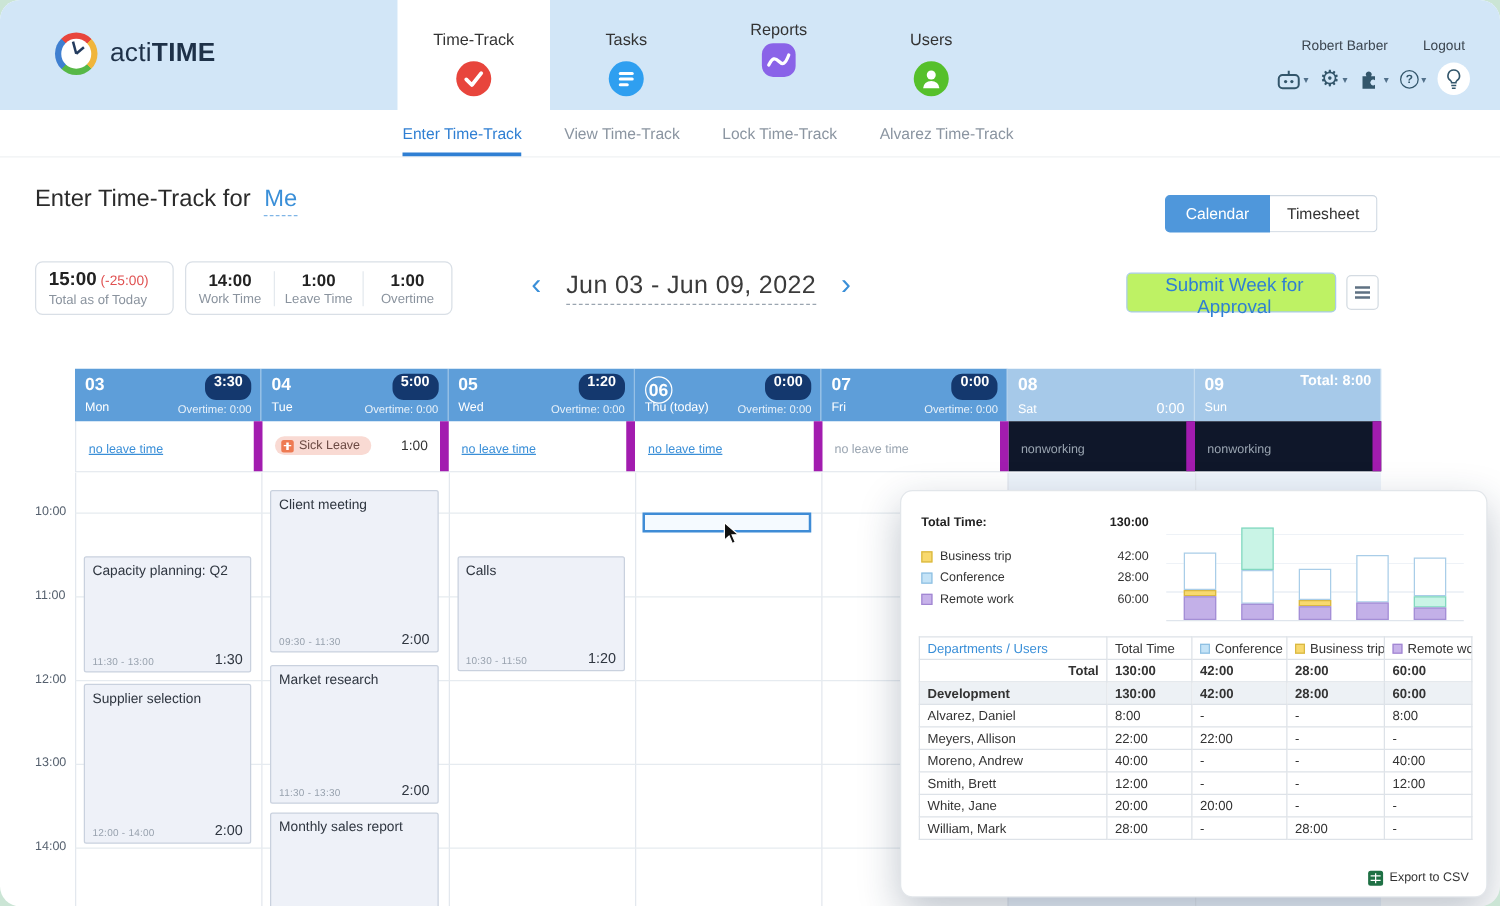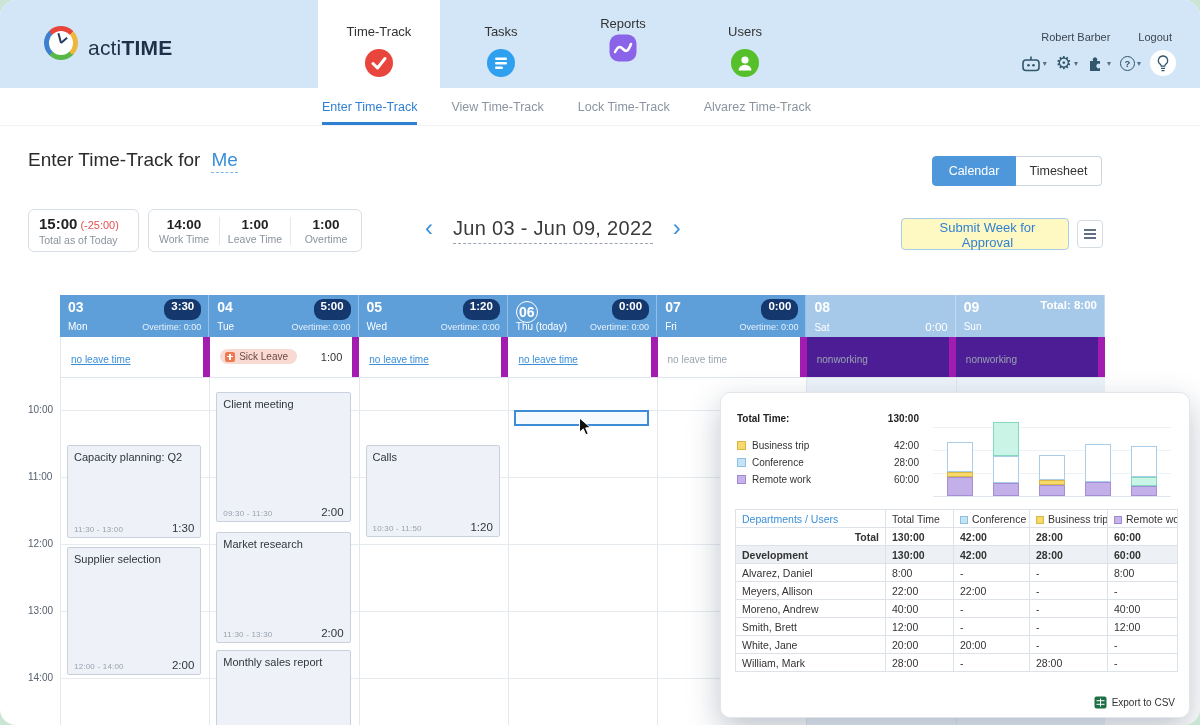--- a/index.html
+++ b/index.html
@@ -1,20 +1,20 @@
 <!DOCTYPE html>
 <html><head>
 <meta charset="utf-8">
 <style>
   html,body{margin:0;padding:0;background:#cbe5d5;font-family:"Liberation Sans",sans-serif;}
   .page{position:relative;width:1200px;height:725px;background:#fff;border-radius:16px;overflow:hidden;}
 
   
   .topbar{position:absolute;left:0;top:0;right:0;height:88px;background:#d2e6f7;}
-  .brand{position:absolute;left:44px;top:26px;display:flex;align-items:flex-end;gap:10px;cursor:pointer;}
+  .brand{position:absolute;left:44px;top:26px;display:flex;align-items:center;gap:10px;cursor:pointer;}
   .logo{position:relative;width:34px;height:34px;}
   .logo-ring{position:absolute;inset:0;border-radius:50%;background:conic-gradient(from -45deg,#e8453c 0 25%,#f0b53b 25% 50%,#57b847 50% 75%,#3f7fd0 75% 100%);}
   .logo-ring::after{content:"";position:absolute;inset:5px;background:#fff;border-radius:50%;}
   .hand{position:absolute;left:16px;bottom:17px;width:2px;background:#233b5e;transform-origin:50% 100%;z-index:2;}
   .hand.h{height:8px;transform:rotate(50deg);}
   .hand.m{height:10px;transform:rotate(-15deg);}
   .brand-text{font-size:21px;color:#1e3148;letter-spacing:.2px;}
   .brand-text b{font-weight:bold;}
   .main-tabs{position:absolute;left:318px;top:0;height:88px;display:flex;}
   .tab{width:122px;height:88px;display:flex;flex-direction:column;align-items:center;padding-top:24px;box-sizing:border-box;cursor:pointer;}
@@ -51,21 +51,21 @@
   .bt-delta{font-size:11px;font-weight:normal;color:#e05252;margin-left:3px;}
   .bt-line2{font-size:10.5px;color:#8a939e;margin-top:2px;}
   .box-metrics{position:absolute;left:148px;top:209px;width:214px;height:43px;border:1px solid #d9dfe6;border-radius:6px;display:flex;align-items:center;box-sizing:border-box;background:#fff;}
   .metric{flex:1;text-align:center;border-left:1px solid #e4e9ee;}
   .metric:first-child{border-left:none;}
   .metric-value{font-size:13.5px;font-weight:bold;color:#222;}
   .metric-label{font-size:10.5px;color:#8a939e;margin-top:1px;}
   .week-nav{position:absolute;left:425px;top:216px;display:flex;align-items:center;gap:20px;}
   .week-chevron{color:#3a8fd8;font-size:24px;line-height:1;cursor:pointer;padding-bottom:4px;}
   .week-range{font-size:20px;color:#3a3a3a;border-bottom:1.5px dashed #9aa5b0;padding-bottom:3px;cursor:pointer;letter-spacing:.3px;}
-  .submit-btn{position:absolute;left:901px;top:218px;width:168px;height:32px;border:1px solid #a9cce8;border-radius:4px;color:#2f7fd3;font-size:13px;background:#fef9c3;font-family:inherit;cursor:pointer;padding-left:11px;}
+  .submit-btn{position:absolute;left:901px;top:218px;width:168px;height:32px;border:1px solid #a9cce8;border-radius:4px;color:#2f7fd3;font-size:15px;background:#bef264;font-family:inherit;cursor:pointer;padding-left:11px;}
   .menu-btn{position:absolute;left:1077px;top:220px;width:26px;height:28px;border:1px solid #d4dbe2;border-radius:4px;background:#fff;display:flex;align-items:center;justify-content:center;cursor:pointer;box-sizing:border-box;}
   .bars{width:12px;height:2px;background:#5f7183;box-shadow:0 4px 0 #5f7183,0 -4px 0 #5f7183;}
 
   
   .time-labels{position:absolute;left:0;top:0;width:60px;height:725px;pointer-events:none;}
   .time-label{position:absolute;left:28px;font-size:10px;color:#55606e;}
   .cal{position:absolute;left:60px;top:295px;width:1045px;height:430px;}
   .day-header-row{display:flex;height:42px;}
   .day-cell{flex:1;background:#5e9ed9;color:#fff;padding:4px 7px 0 8px;box-sizing:border-box;border-right:1px solid rgba(255,255,255,.35);}
   .day-cell.weekend{background:#a6c9e9;}
@@ -73,21 +73,21 @@
   .dh-date{font-size:14px;font-weight:bold;}
   .dh-date.today{border:1.5px solid #fff;border-radius:50%;width:20px;height:20px;display:flex;align-items:center;justify-content:center;margin-top:2px;box-sizing:content-box;}
   .dh-pill{background:#14386e;border-radius:9px;padding:1px 7px;font-size:11.5px;font-weight:bold;}
   .dh-plain{font-size:11.5px;}
   .dh-bold{font-weight:bold;}
   .dh-line2{display:flex;justify-content:space-between;align-items:center;margin-top:1px;}
   .dh-name{font-size:10px;}
   .dh-ot{font-size:9px;opacity:.85;}
   .leave-row{display:flex;height:41px;border-bottom:1px solid #dfe5ec;border-left:1px solid #e3e8ee;box-sizing:border-box;background:#fff;}
   .leave-cell{flex:1;border-right:7px solid #a21caf;padding:12px 8px 0 10px;box-sizing:border-box;}
-  .leave-cell.weekend{background:#4c1d95;}
+  .leave-cell.weekend{background:#0f172a;}
   .leave-link{color:#3a8fd8;font-size:10px;text-decoration:underline;cursor:pointer;}
   .leave-muted{color:#9aa5b1;font-size:10px;}
   .badge-wrap{display:flex;justify-content:space-between;align-items:center;width:100%;}
   .sick-badge{background:#f9dad3;border-radius:10px;padding:2px 9px 2px 5px;display:flex;align-items:center;gap:4px;font-size:10px;color:#6b4a43;cursor:pointer;}
   .sick-icon{width:10px;height:10px;background:#ee7a52;border-radius:2px;position:relative;}
   .sick-icon::before{content:"";position:absolute;left:4.3px;top:2px;width:1.6px;height:6px;background:#fff;}
   .sick-icon::after{content:"";position:absolute;left:2px;top:4.3px;width:6px;height:1.6px;background:#fff;}
   .badge-value{font-size:11px;color:#333;margin-right:2px;}
   .hours{position:relative;height:347px;overflow:hidden;background:#fff;}
   .weekend-shade{position:absolute;top:0;bottom:0;left:71.43%;width:28.57%;background:#edf3fa;}

